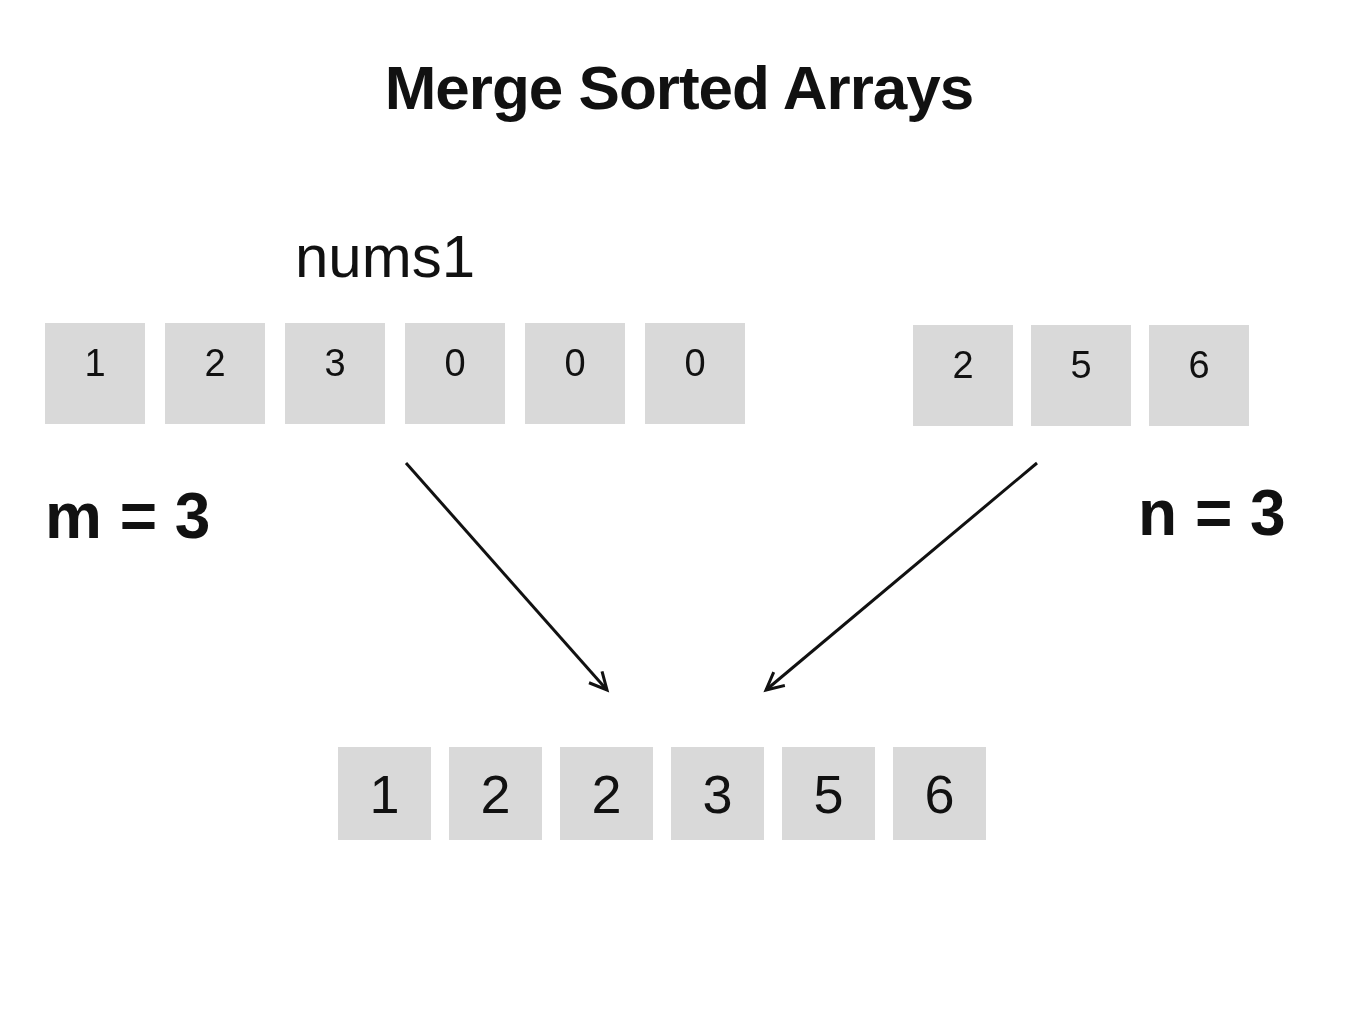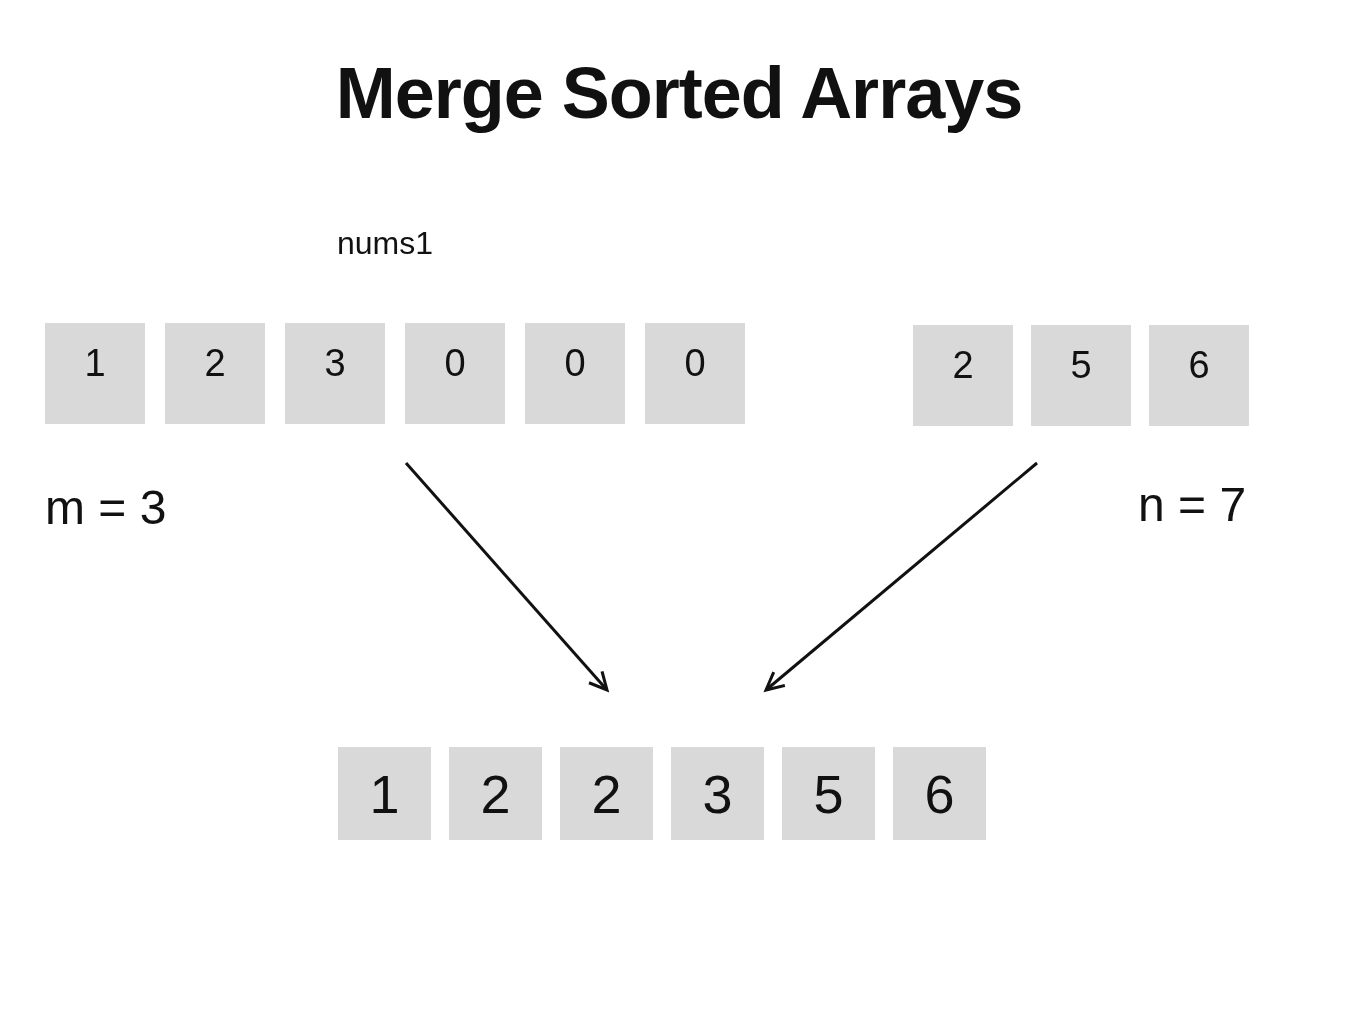--- a/index.html
+++ b/index.html
@@ -15,30 +15,30 @@
     background: var(--background, #ffffff);
     font-family: "Liberation Sans", sans-serif;
     color: var(--text, #111111);
   }
   .title {
     position: absolute;
     top: 57px;
     left: 0;
     width: 100%;
     text-align: center;
-    font-size: 72px;
+    font-size: 62px;
     line-height: 1;
     font-weight: 700;
     letter-spacing: -1px;
   }
   .array-label {
     position: absolute;
     width: 220px;
     text-align: center;
-    font-size: 32px;
+    font-size: 60px;
     line-height: 1;
     font-weight: 400;
   }
   #nums1-label { left: 275px; top: 227px; }
   #nums2-label { left: 964px; top: 227px; }
   .row {
     position: absolute;
     display: flex;
   }
   #nums1-row { left: 45px;  top: 323px; gap: 20px; }
@@ -57,23 +57,23 @@
     font-size: 38px;
     padding-bottom: 20px; 
   }
   .cell-merged {
     width: 93px;
     height: 93px;
     font-size: 54px;
   }
   .size-label {
     position: absolute;
-    font-size: 48px;
+    font-size: 64px;
     line-height: 1;
-    font-weight: 400;
+    font-weight: 700;
   }
   #m-label { left: 45px;   top: 484px; }
   #n-label { left: 1138px; top: 481px; }
   #arrows-layer {
     position: absolute;
     left: 0;
     top: 0;
     width: 1358px;
     height: 1018px;
     pointer-events: none;
@@ -97,21 +97,21 @@
     <div class="cell cell-top">0</div>
   </div>
 
   <div class="row" id="nums2-row">
     <div class="cell cell-top">2</div>
     <div class="cell cell-top">5</div>
     <div class="cell cell-top">6</div>
   </div>
 
   <div class="size-label" id="m-label">m = 3</div>
-  <div class="size-label" id="n-label">n = 7</div>
+  <div class="size-label" id="n-label">n = 3</div>
 
   <svg id="arrows-layer" viewBox="0 0 1358 1018" xmlns="http://www.w3.org/2000/svg">
     <defs>
       <marker id="arrowhead" markerWidth="26" markerHeight="26" refX="20" refY="12" orient="auto" markerUnits="userSpaceOnUse">
         <polyline points="4,4 20,12 4,20" fill="none" stroke="#111111" stroke-width="3" stroke-linecap="square"></polyline>
       </marker>
     </defs>
     <line x1="406" y1="463" x2="607" y2="690" stroke="#111111" stroke-width="3" marker-end="url(#arrowhead)"></line>
     <line x1="1037" y1="463" x2="766" y2="690" stroke="#111111" stroke-width="3" marker-end="url(#arrowhead)"></line>
   </svg>

